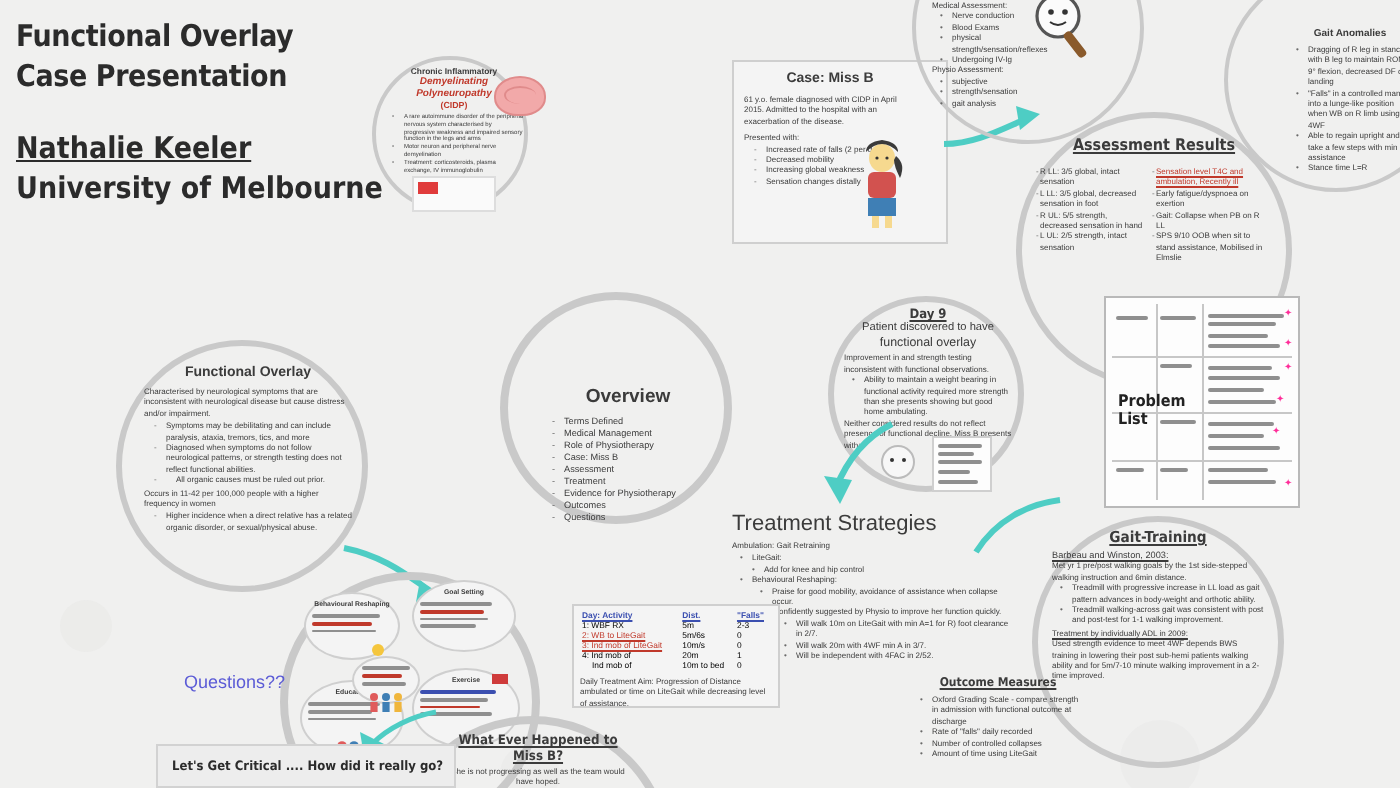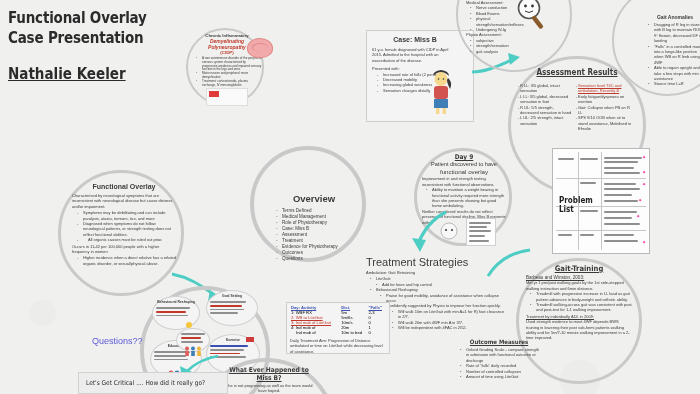--- a/index.html
+++ b/index.html
@@ -101,39 +101,40 @@
   .magnifier { position:absolute; }
   .person { position:absolute; }
   .greycircle { position:absolute; border-radius:50%; background:#e7e7e6; }
 
   .qmark { position:absolute; color:#5b5bd6; font-size:9px; }
   .footer-box {
     position:absolute; background:#ededed; border:1px solid #d2d2d2;
   }
   .footer-txt {
     font-family:"DejaVu Sans Condensed","Liberation Sans", sans-serif;
-    font-weight:normal; font-size:6.5px; color:#2b2b2b;
+    font-weight:bold; font-size:6.5px; color:#2b2b2b;
   }
   .ctr { text-align:center; }
 </style>
 </head>
 <body>
 
 <div id="canvas">
 
   <div class="greycircle" style="left:392px;top:78px;width:18px;height:18px;opacity:.55;"></div>
   <div class="greycircle" style="left:30px;top:300px;width:26px;height:26px;opacity:.5;"></div>
   <div class="greycircle" style="left:560px;top:360px;width:40px;height:40px;opacity:.45;"></div>
   <div class="greycircle" style="left:250px;top:372px;width:30px;height:30px;opacity:.4;"></div>
 
   <div class="nodeText" style="left:8px;top:8px;width:220px;">
     <div class="title-main">Functional Overlay</div>
     <div class="title-main">Case Presentation</div>
     <div style="height:16px;"></div>
     <div class="title-sub u">Nathalie Keeler</div>
+    <div class="title-sub">University of Melbourne</div>
   </div>
 
   <div class="bubble thin" style="left:186px;top:28px;width:78px;height:78px;"></div>
   <div class="nodeText" style="left:192px;top:33px;width:70px;">
     <div class="h-sm" style="font-size:4.2px;">Chronic Inflammatory</div>
     <div class="h-sm red" style="font-size:5px;font-style:italic;">Demyelinating</div>
     <div class="h-sm red" style="font-size:5px;font-style:italic;">Polyneuropathy</div>
     <div class="h-sm red" style="font-size:4.4px;">(CIDP)</div>
     <ul class="dot body-xs" style="margin-top:2px;font-size:3px;line-height:3.8px;">
       <li>A rare autoimmune disorder of the peripheral nervous system characterised by progressive weakness and impaired sensory function in the legs and arms</li>

